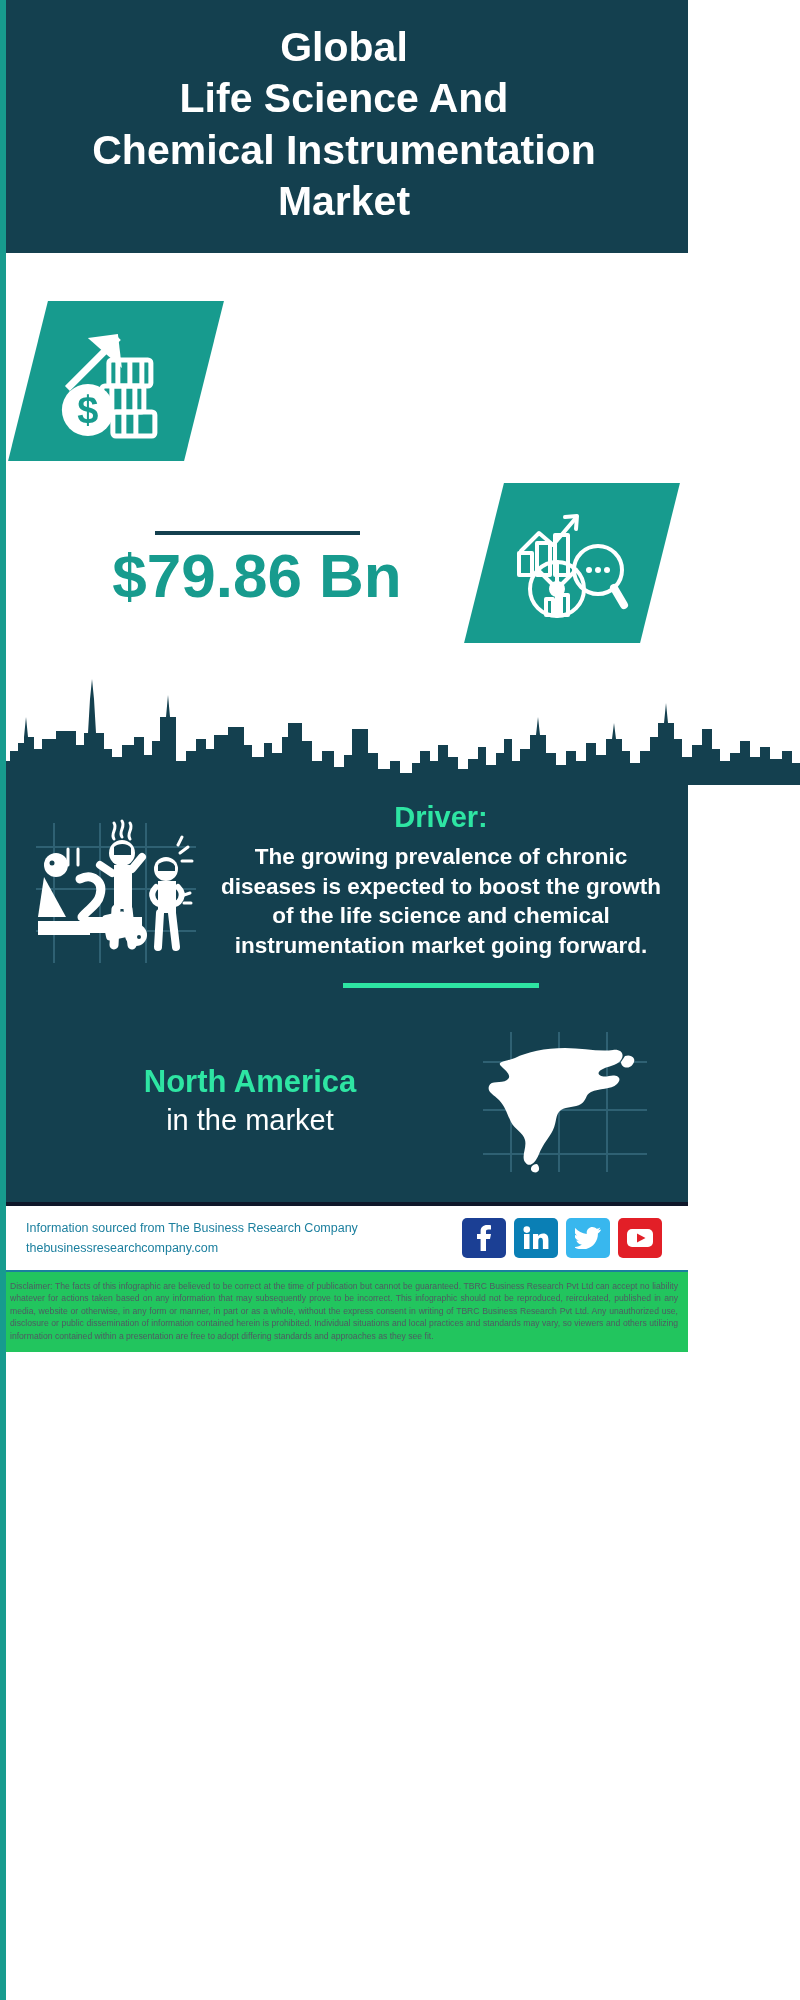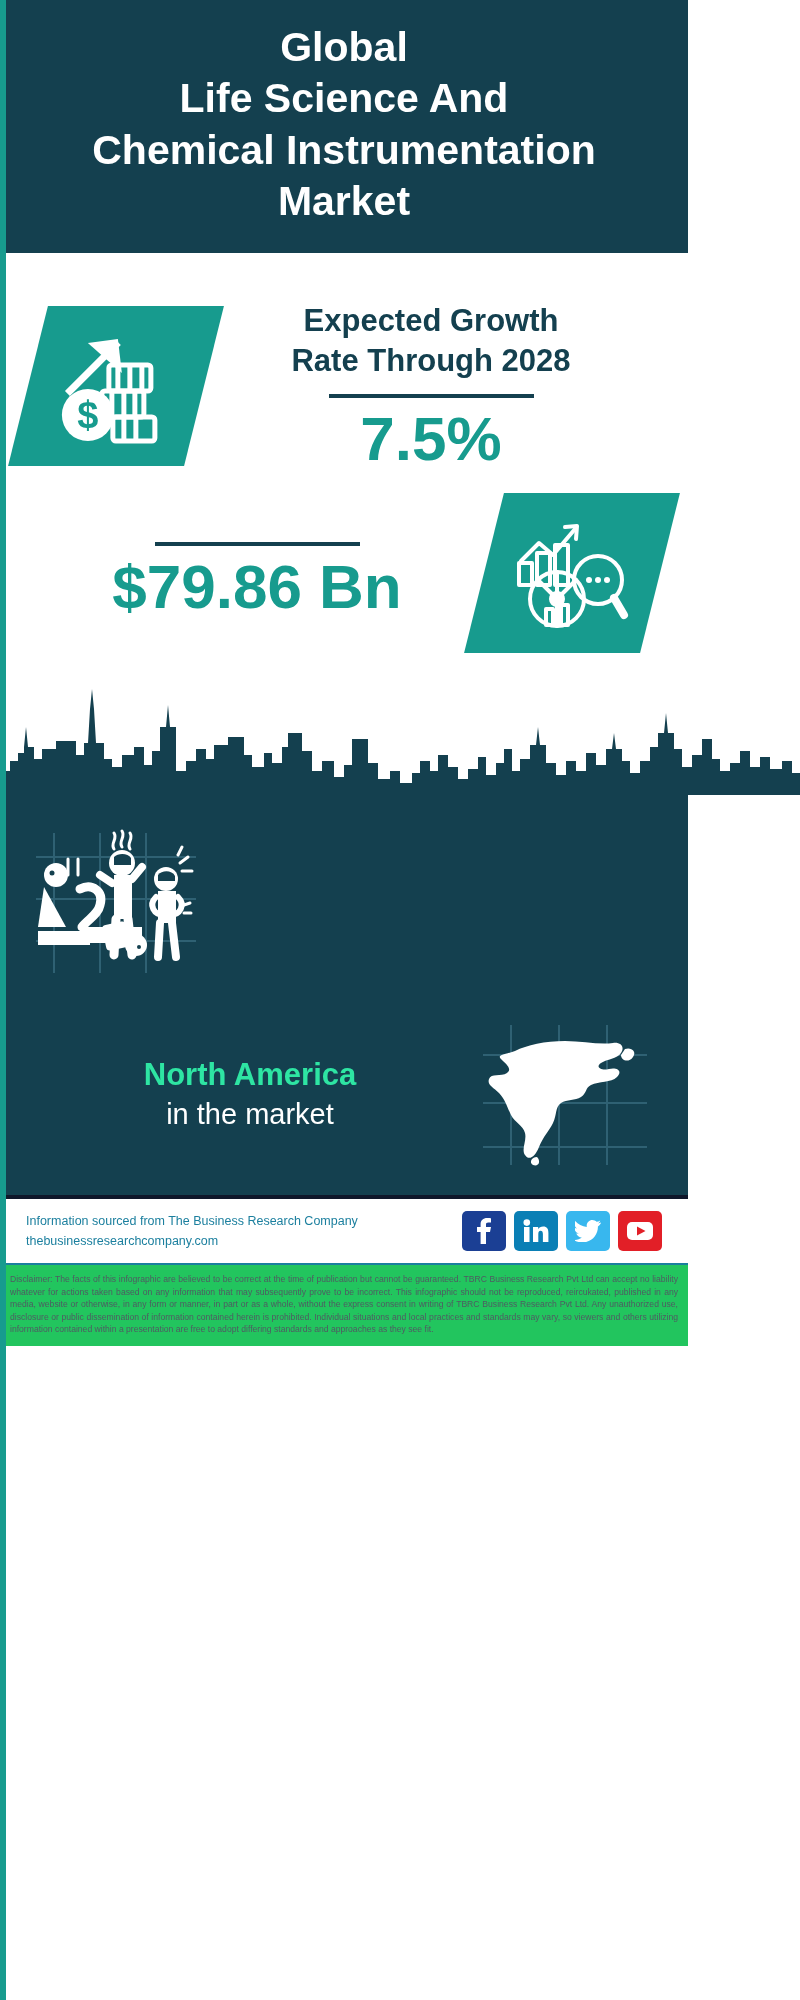--- a/index.html
+++ b/index.html
@@ -153,28 +153,20 @@
               <line x1="68" y1="62" x2="68" y2="88"></line>
               <line x1="79" y1="62" x2="79" y2="88"></line>
               <rect x="57" y="88" width="42" height="24" rx="3"></rect>
               <line x1="68" y1="88" x2="68" y2="112"></line>
               <line x1="80" y1="88" x2="80" y2="112"></line>
             </g>
             <circle cx="32" cy="86" r="26" fill="#ffffff"></circle>
             <text x="32" y="99" font-size="38" font-weight="bold" text-anchor="middle" fill="#179b8e" font-family="Liberation Sans, sans-serif">$</text>
           </svg>
         </div>
-      </div>
-      <div class="stat-text">
-        <div class="stat-title">
-          <div>Expected Growth</div>
-          <div>Rate Through 2028</div>
-        </div>
-        <div class="stat-rule"></div>
-        <div class="stat-value">7.5%</div>
       </div>
     </div>
 
     <div class="stat-row left-text">
       <div class="stat-text">
         <div class="stat-rule"></div>
         <div class="stat-value">$79.86 Bn</div>
       </div>
       <div class="shape">
         <div class="inner">
@@ -262,20 +254,25 @@
               <line x1="150" y1="36" x2="158" y2="30"></line>
               <line x1="152" y1="44" x2="162" y2="44"></line>
               <line x1="148" y1="28" x2="152" y2="20"></line>
             </g>
             <g stroke="#ffffff" stroke-width="3" fill="none">
               <path d="M154,78 L160,76 M154,86 L161,86"></path>
             </g>
           </g>
         </svg>
       </div>
+      <div class="driver-body">
+        <div class="driver-label">Driver:</div>
+        <div class="driver-text">The growing prevalence of chronic diseases is expected to boost the growth of the life science and chemical instrumentation market going forward.</div>
+        <div class="driver-rule"></div>
+      </div>
     </div>
 
     <div class="region-row">
       <div class="region-body">
         <div class="region-name">North America</div>
         <div class="region-sub">in the market</div>
       </div>
       <div class="region-map">
         <svg width="180" height="150" viewBox="0 0 180 150">
           <g stroke="#2f6173" stroke-width="2" fill="none">

